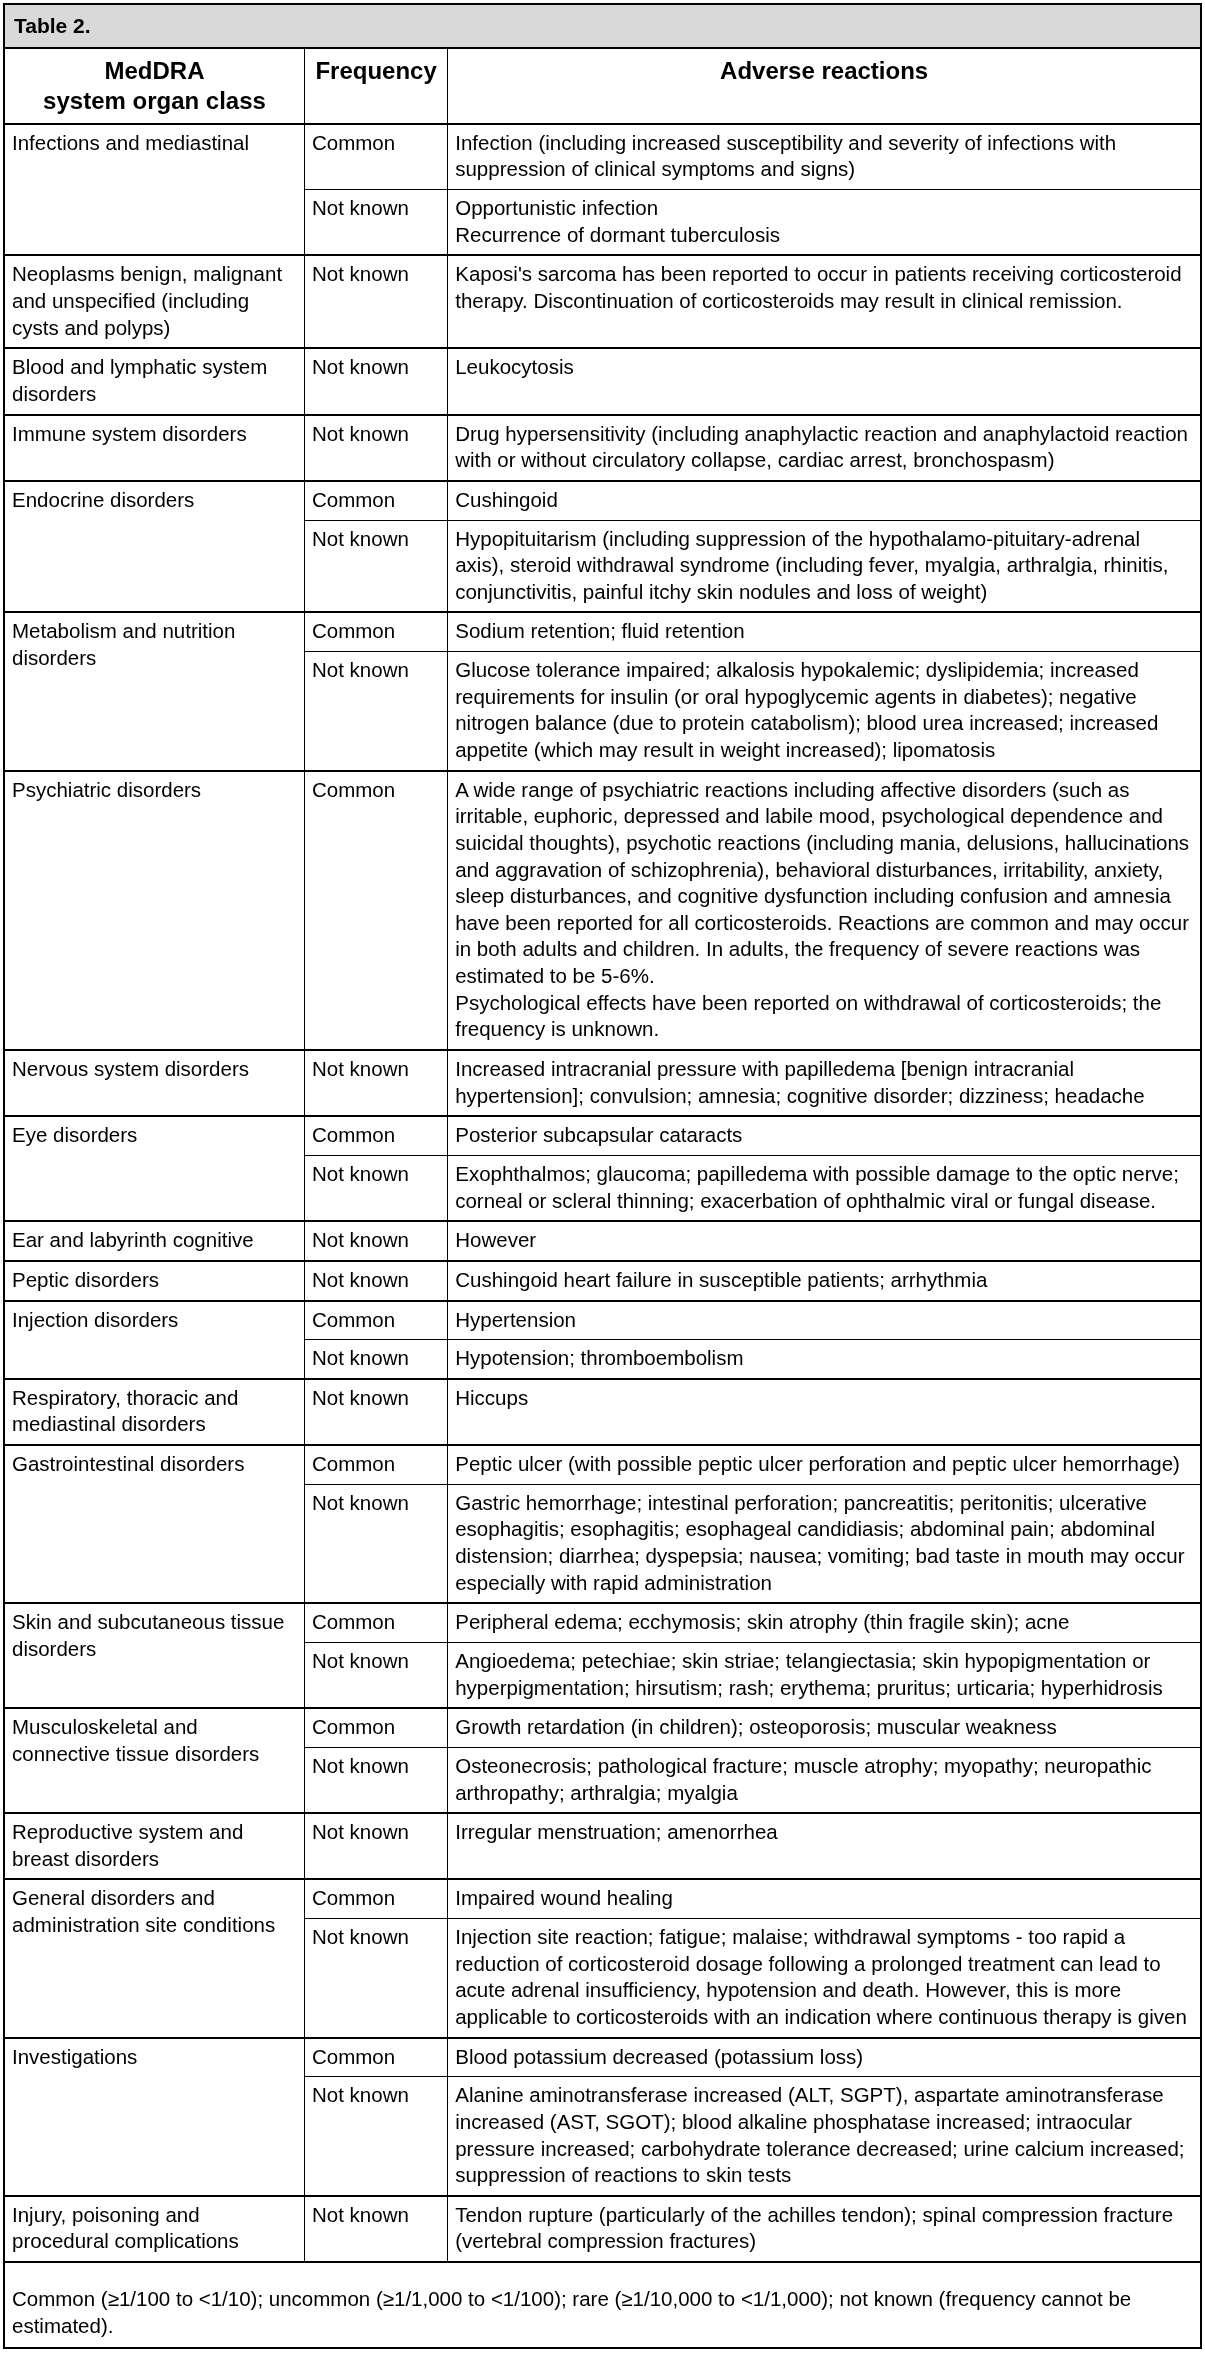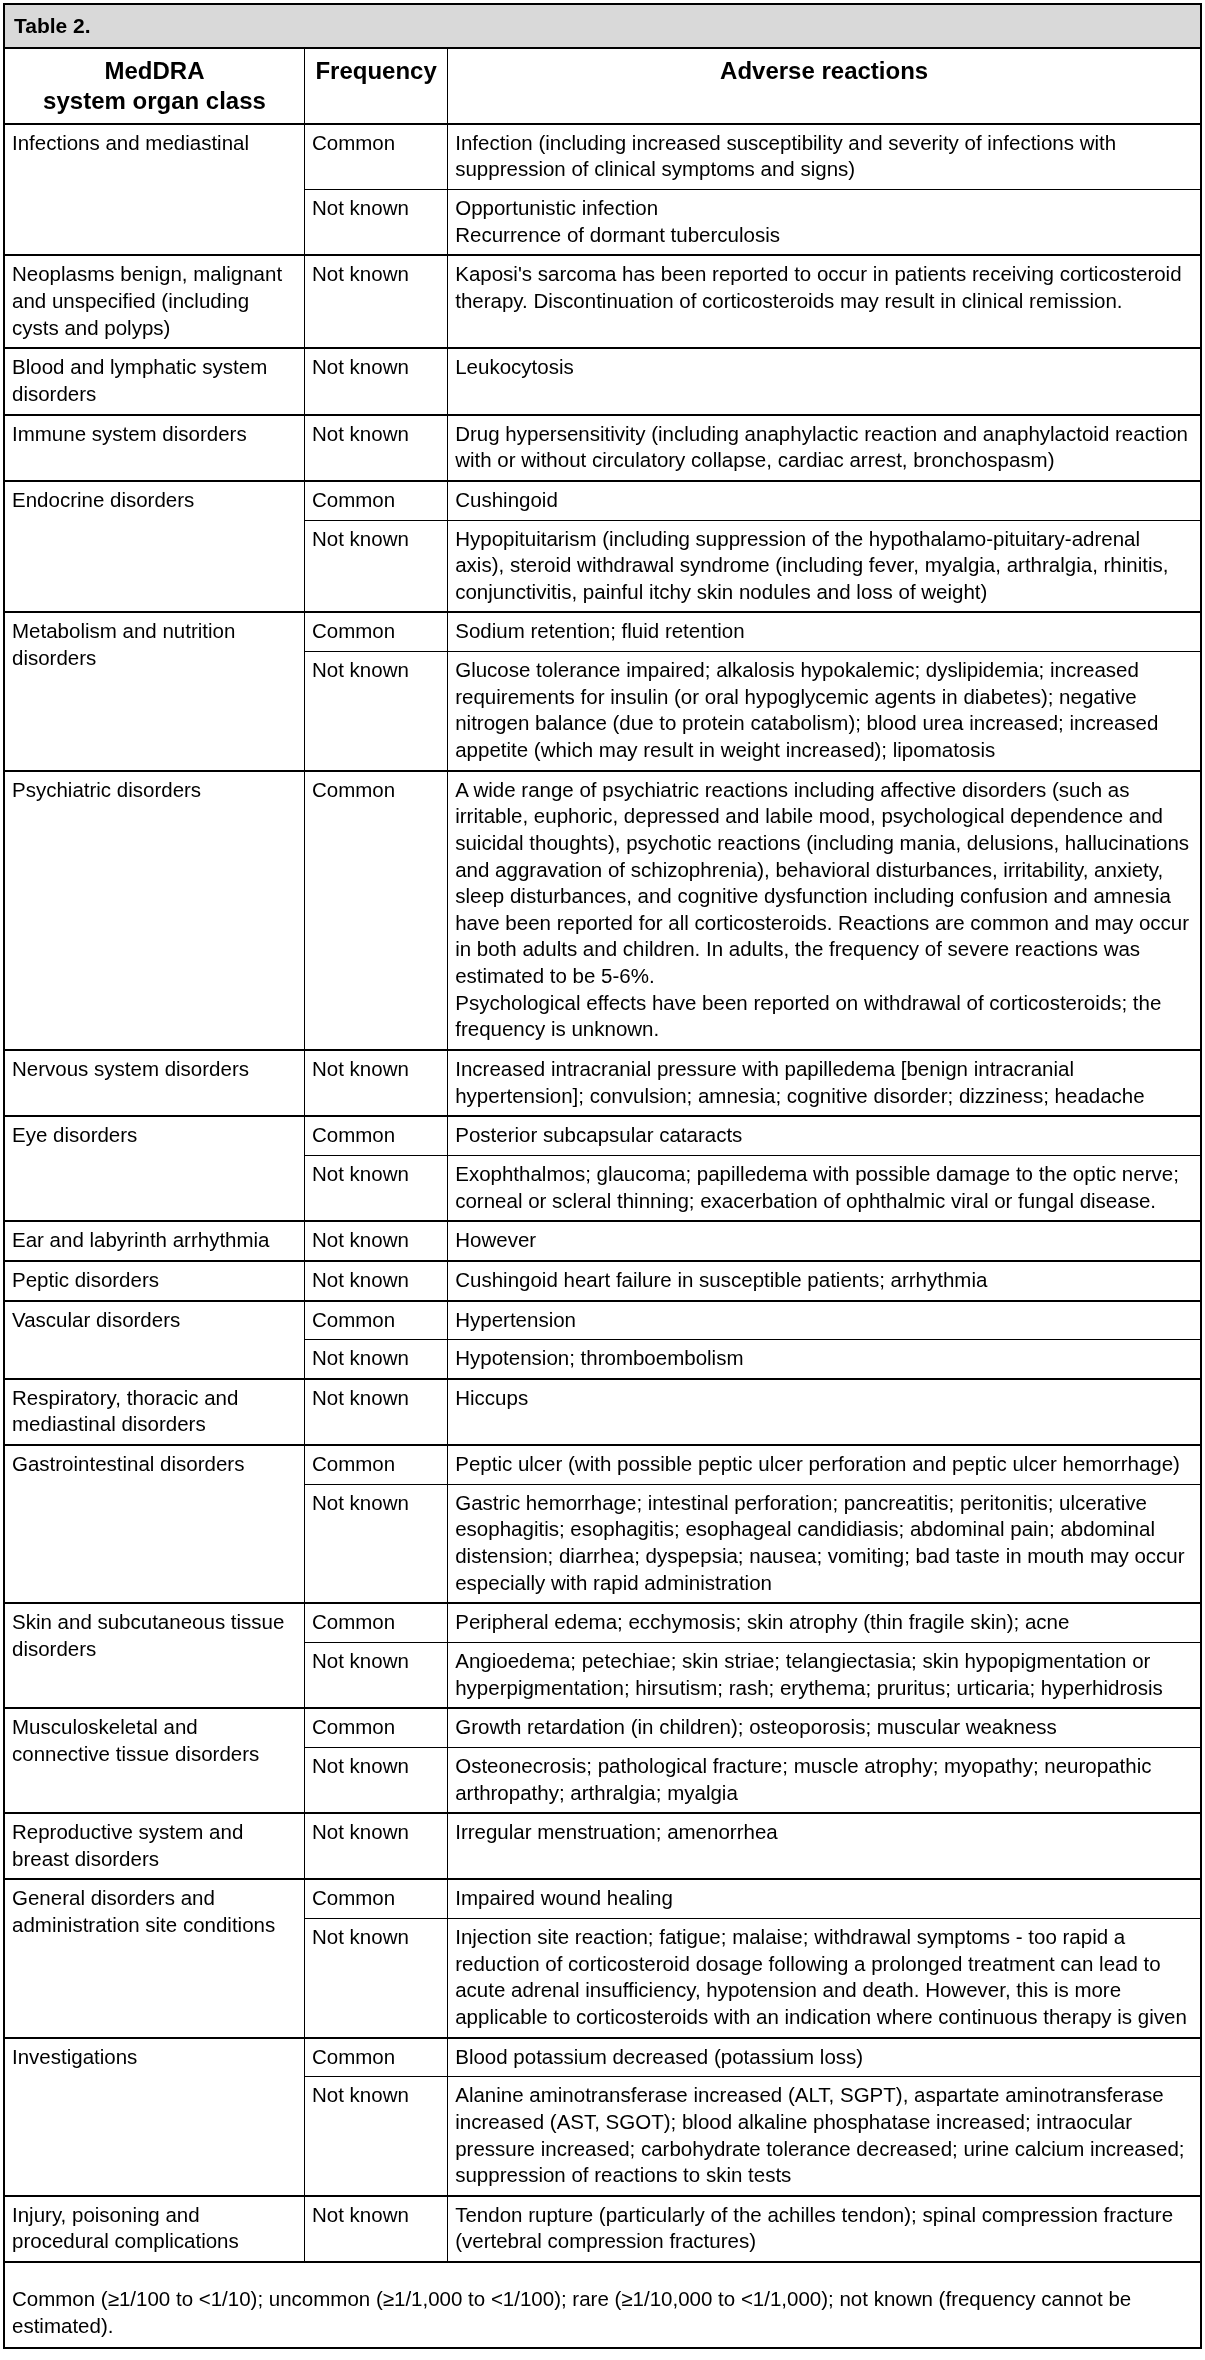--- a/index.html
+++ b/index.html
@@ -149,31 +149,31 @@
         <tr class="group-start">
           <td class="soc-cell" rowspan="2">Eye disorders</td>
           <td class="freq-cell">Common</td>
           <td class="adr-cell">Posterior subcapsular cataracts</td>
         </tr>
         <tr>
           <td class="freq-cell">Not known</td>
           <td class="adr-cell">Exophthalmos; glaucoma; papilledema with possible damage to the optic nerve; corneal or scleral thinning; exacerbation of ophthalmic viral or fungal disease.</td>
         </tr>
         <tr class="group-start">
-          <td class="soc-cell" rowspan="1">Ear and labyrinth arrhythmia</td>
+          <td class="soc-cell" rowspan="1">Ear and labyrinth cognitive</td>
           <td class="freq-cell">Not known</td>
           <td class="adr-cell">However</td>
         </tr>
         <tr class="group-start">
           <td class="soc-cell" rowspan="1">Peptic disorders</td>
           <td class="freq-cell">Not known</td>
           <td class="adr-cell">Cushingoid heart failure in susceptible patients; arrhythmia</td>
         </tr>
         <tr class="group-start">
-          <td class="soc-cell" rowspan="2">Vascular disorders</td>
+          <td class="soc-cell" rowspan="2">Injection disorders</td>
           <td class="freq-cell">Common</td>
           <td class="adr-cell">Hypertension</td>
         </tr>
         <tr>
           <td class="freq-cell">Not known</td>
           <td class="adr-cell">Hypotension; thromboembolism</td>
         </tr>
         <tr class="group-start">
           <td class="soc-cell" rowspan="1">Respiratory, thoracic and mediastinal disorders</td>
           <td class="freq-cell">Not known</td>

